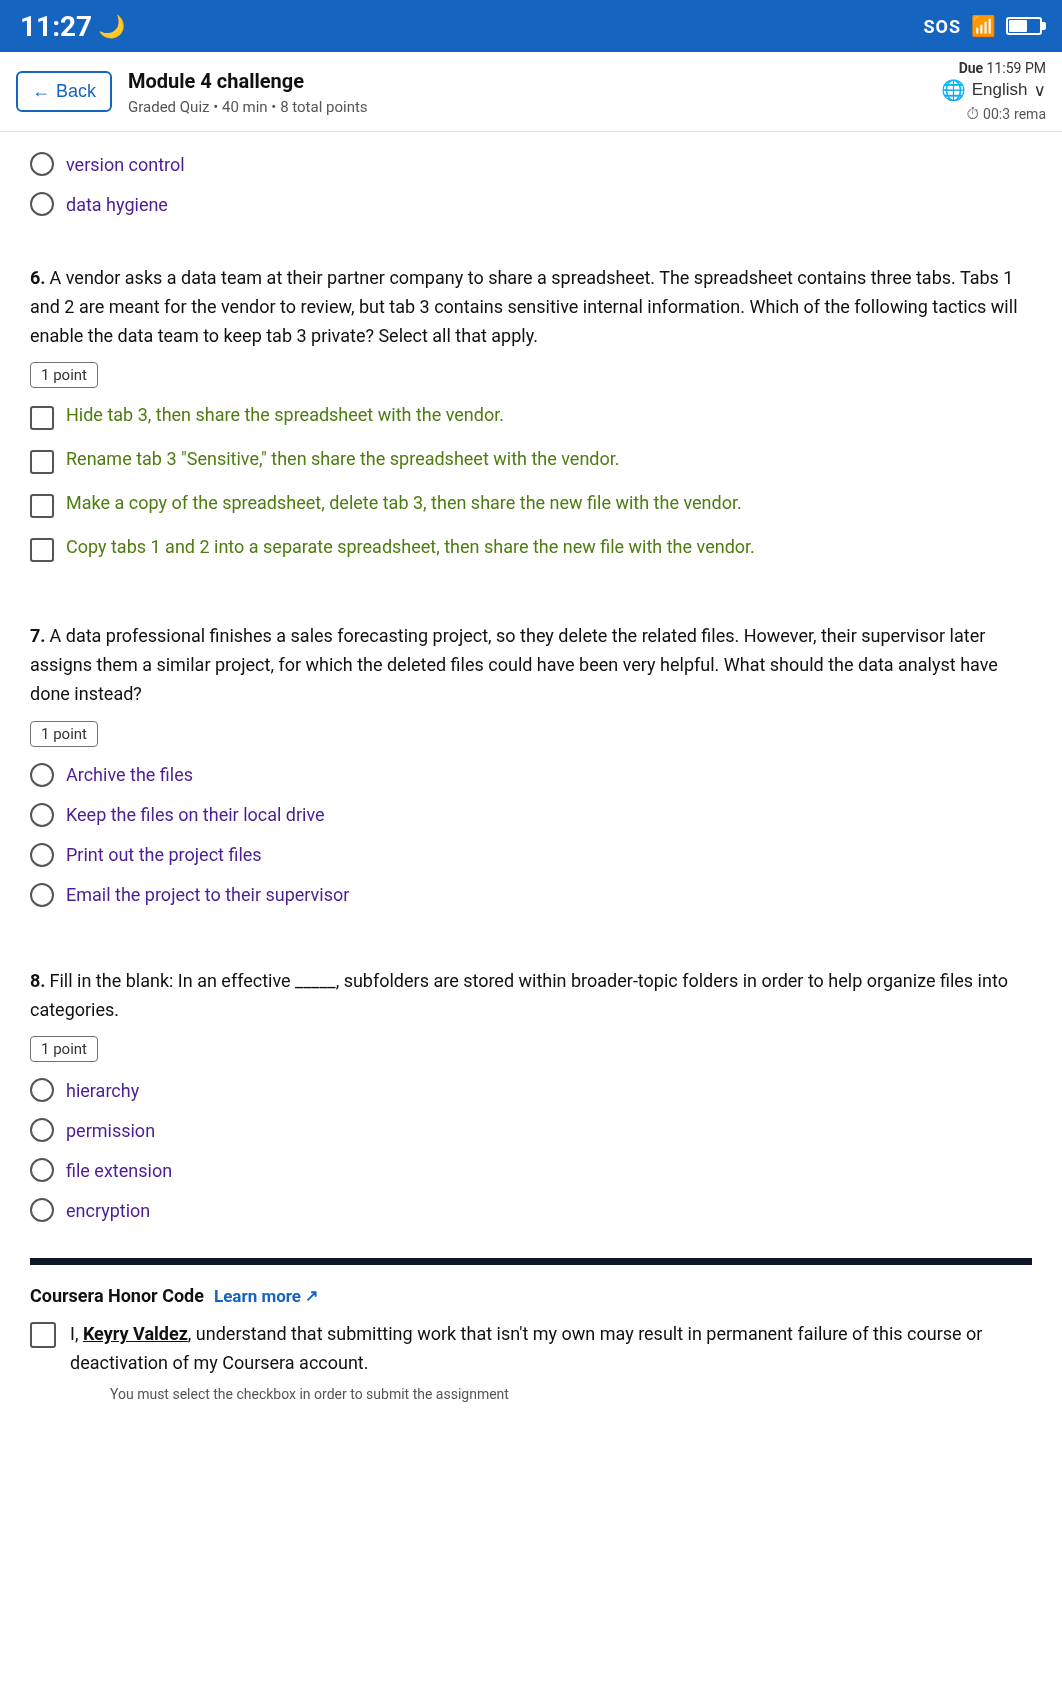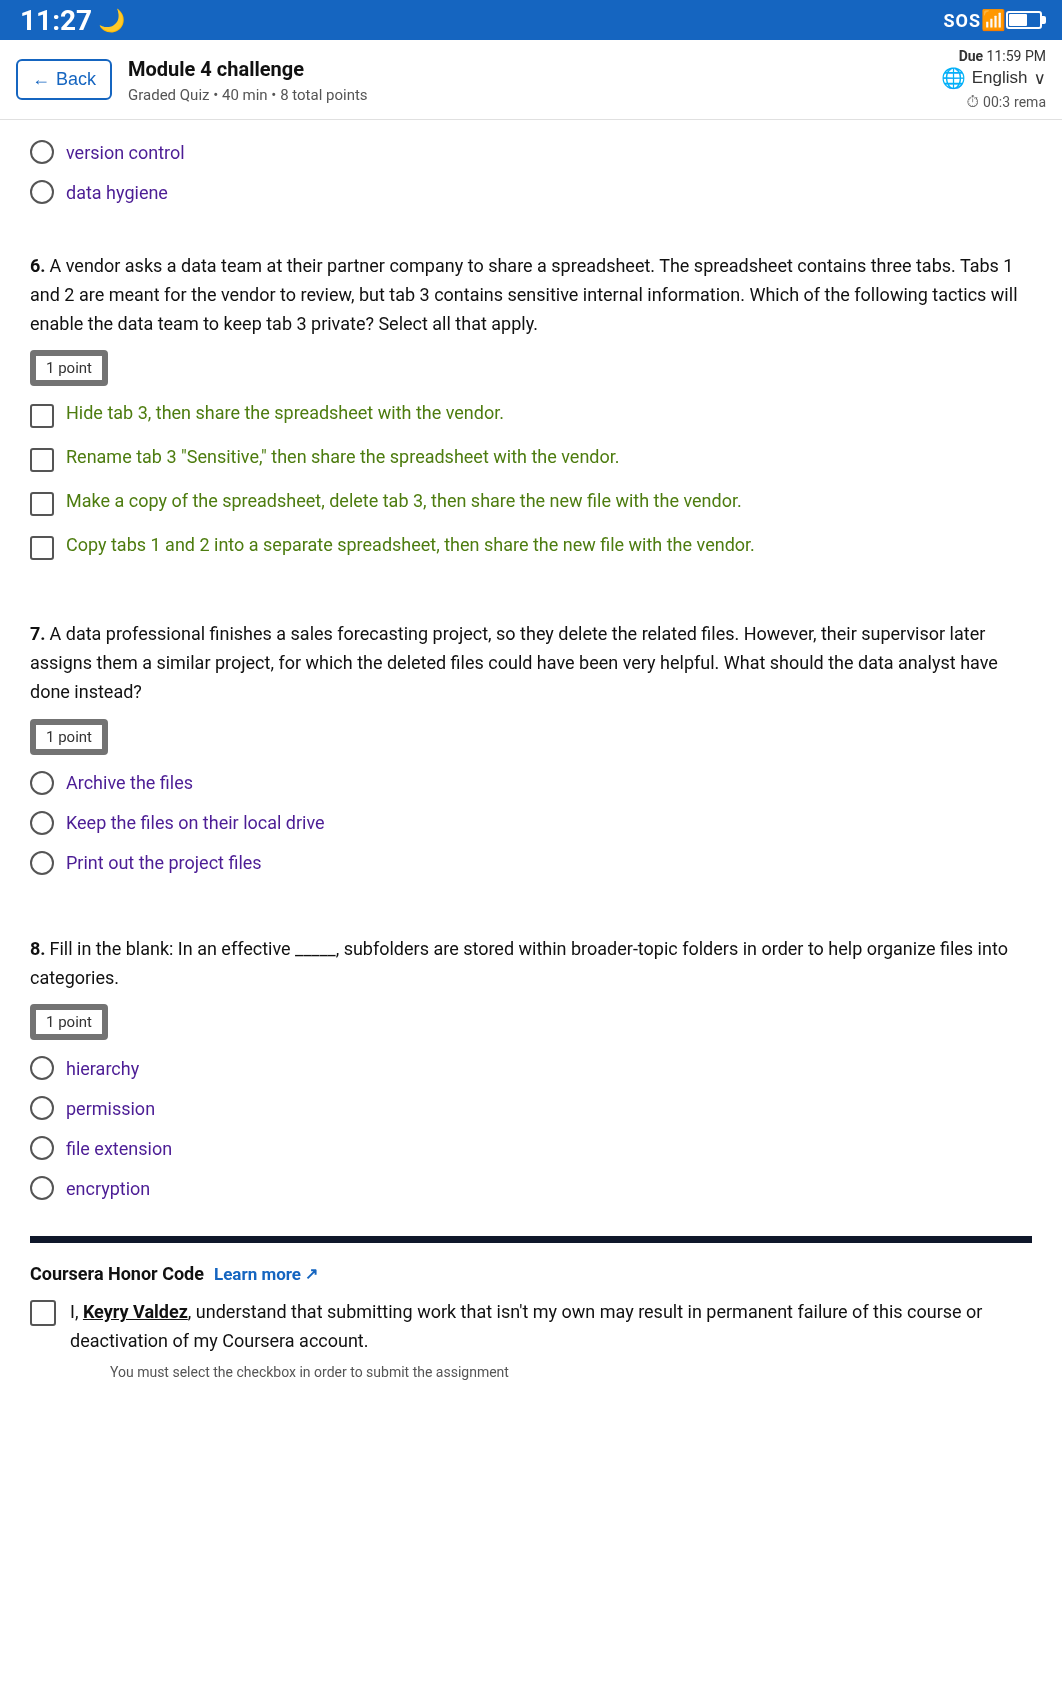--- a/index.html
+++ b/index.html
@@ -13,33 +13,34 @@
     }
 
     
     .status-bar {
       background: #1565C0;
       color: white;
       display: flex;
       align-items: center;
       justify-content: space-between;
       padding: 8px 20px;
-      height: 40px;
+      height: 52px;
     }
     .status-bar .time {
       font-size: 28px;
       font-weight: bold;
       display: flex;
       align-items: center;
       gap: 6px;
     }
     .status-bar .moon { font-size: 22px; }
     .status-bar .right-icons {
       display: flex;
       align-items: center;
+      gap: 10px;
       font-size: 22px;
     }
     .sos-text { font-size: 18px; font-weight: bold; letter-spacing: 1px; }
     .wifi-icon { font-size: 20px; }
     .battery-icon {
       border: 2px solid white;
       border-radius: 3px;
       width: 36px;
       height: 18px;
       display: inline-flex;
@@ -173,21 +174,21 @@
     }
     .question-text {
       font-size: 18px;
       color: #111;
       line-height: 1.6;
       margin-bottom: 14px;
       display: inline;
     }
     .point-badge {
       display: inline-block;
-      border: 6px solid #737373;
+      border: 1px solid #737373;
       border-radius: 4px;
       padding: 3px 10px;
       font-size: 15px;
       color: #333;
       margin-bottom: 16px;
     }
 
     
     .checkbox-option {
       display: flex;
@@ -361,20 +362,24 @@
       <span>Archive the files</span>
     </div>
     <div class="radio-option">
       <div class="radio-circle"></div>
       <span>Keep the files on their local drive</span>
     </div>
     <div class="radio-option">
       <div class="radio-circle"></div>
       <span>Print out the project files</span>
     </div>
+    <div class="radio-option">
+      <div class="radio-circle"></div>
+      <span>Email the project to their supervisor</span>
+    </div>
   </div>
 
   <div class="spacer"></div>
 
   <div class="question-block">
     <div style="margin-bottom: 12px;">
       <span class="question-number">8.</span>
       <span class="question-text">Fill in the blank: In an effective _____, subfolders are stored within broader-topic folders in order to help organize files into categories.</span>
     </div>
     <div class="point-badge">1 point</div>

